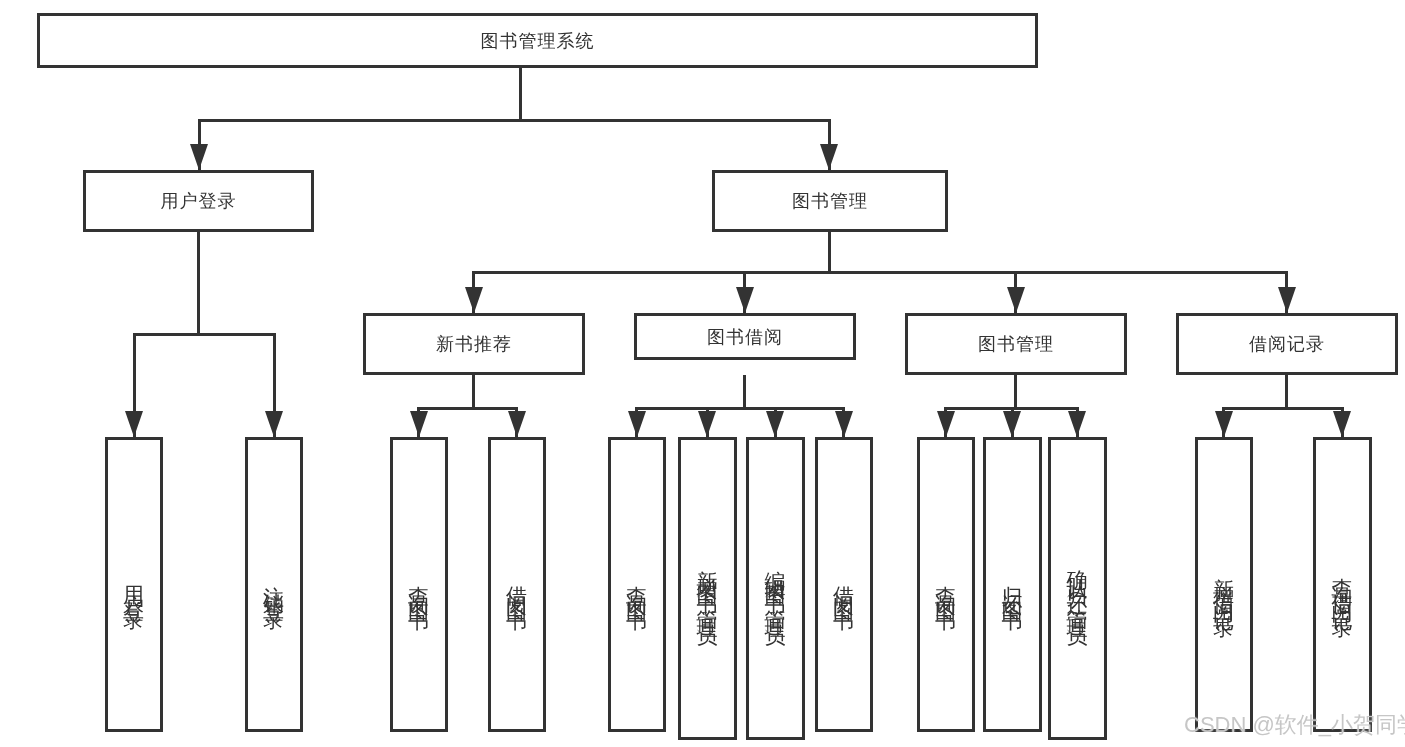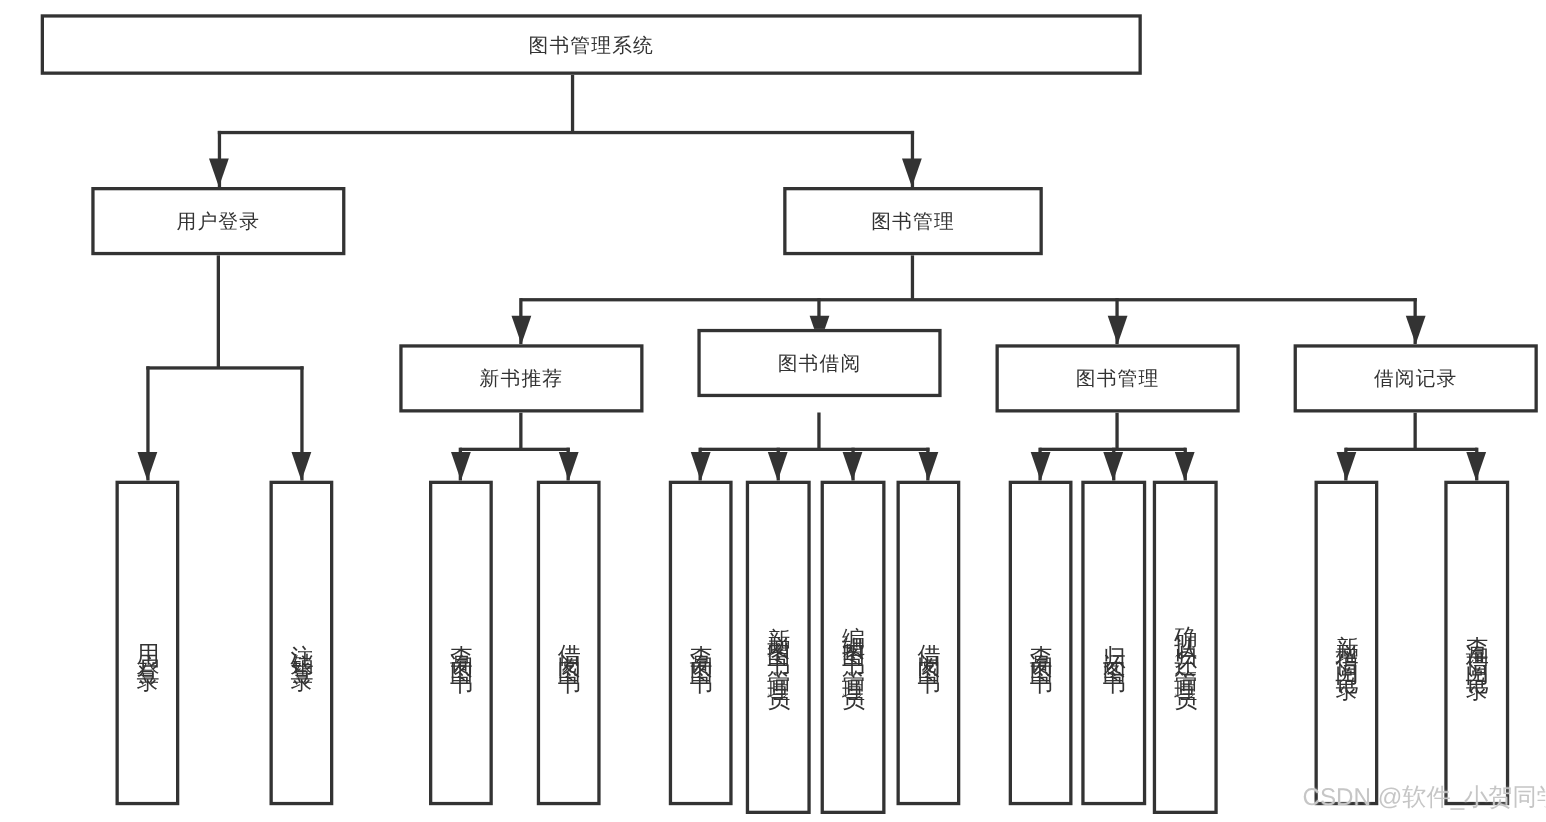--- a/index.html
+++ b/index.html
@@ -95,21 +95,21 @@
   <div class="tri" style="left:1215px;top:411px;"></div>
   <div class="vl" style="left:1341px;top:407px;width:3px;height:30px;"></div>
   <div class="tri" style="left:1333px;top:411px;"></div>
 
   <div class="box" style="left:20px;top:13px;width:1001px;height:55px;margin-left:17px;">图书管理系统</div>
 
   <div class="box" style="left:83px;top:170px;width:231px;height:62px;">用户登录</div>
   <div class="box" style="left:712px;top:170px;width:236px;height:62px;">图书管理</div>
 
   <div class="box" style="left:363px;top:313px;width:222px;height:62px;">新书推荐</div>
-  <div class="box" style="left:634px;top:299px;width:222px;height:62px;">图书借阅</div>
+  <div class="box" style="left:634px;top:313px;width:222px;height:47px;">图书借阅</div>
   <div class="box" style="left:905px;top:313px;width:222px;height:62px;">图书管理</div>
   <div class="box" style="left:1176px;top:313px;width:222px;height:62px;">借阅记录</div>
 
   <div class="vbox" style="left:105px;top:437px;width:58px;height:295px;">
     <span class="vtext">用户登录</span>
   </div>
   <div class="vbox" style="left:245px;top:437px;width:58px;height:295px;">
     <span class="vtext">注销登录</span>
   </div>
 

